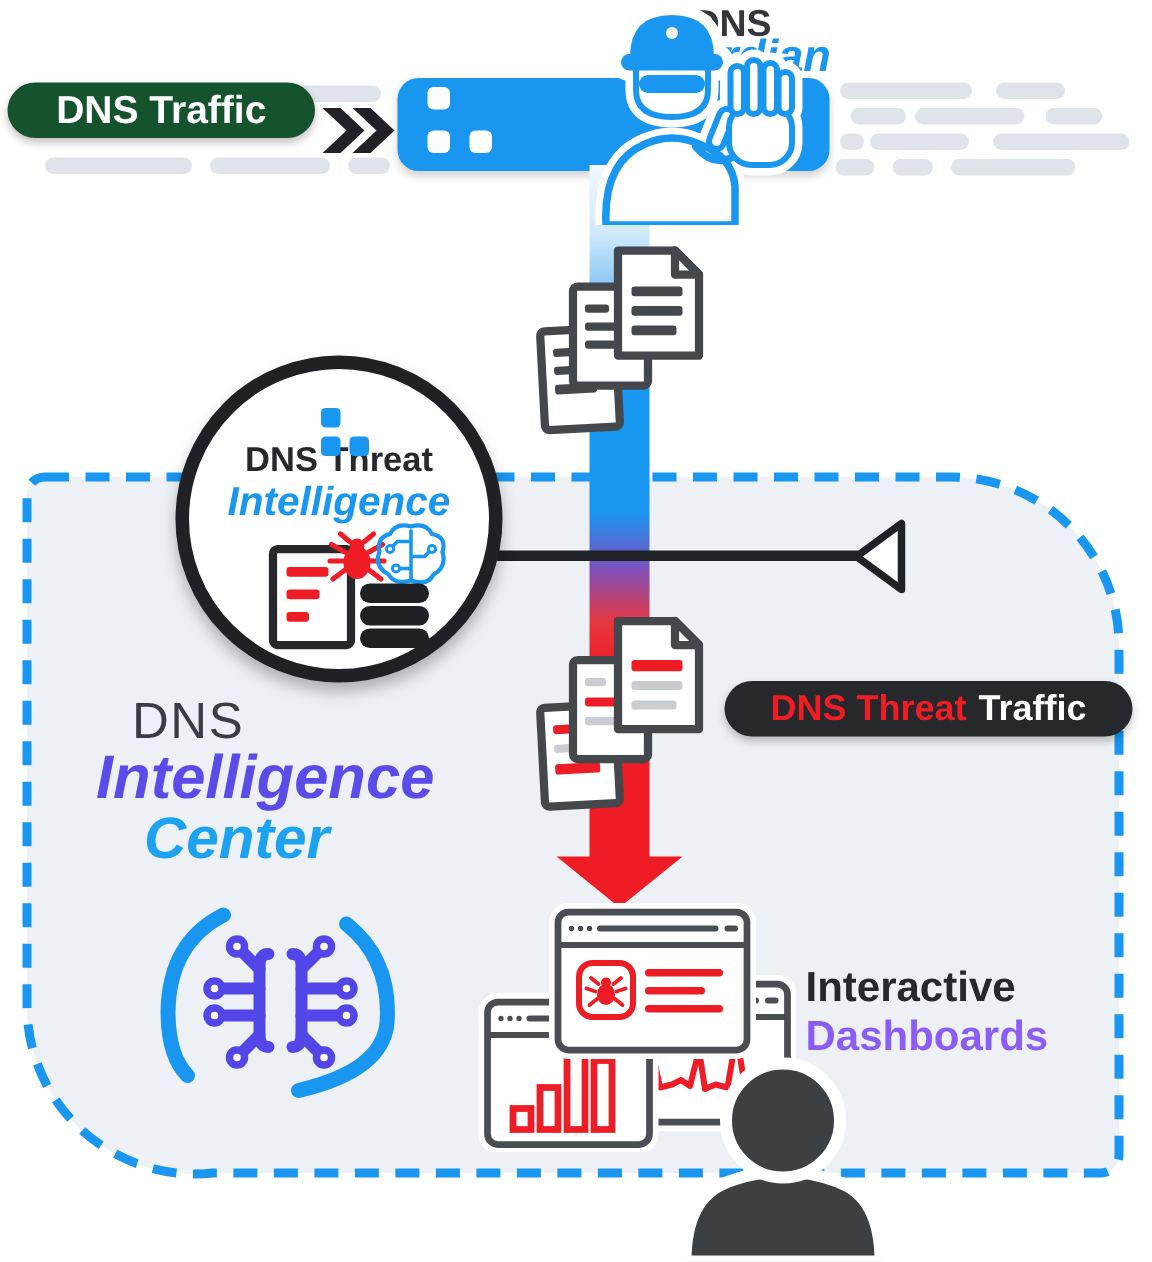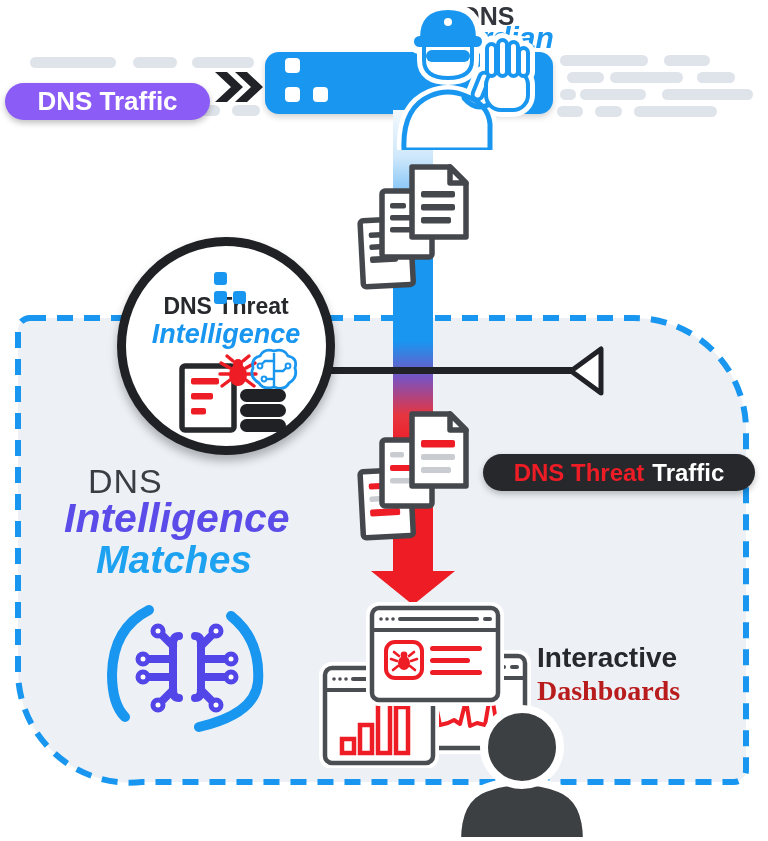--- a/index.html
+++ b/index.html
@@ -14,21 +14,21 @@
   
   .dash { position:absolute; height:11px; border-radius:6px; background:#dfe3ea; }
 
   
   .pill {
     position:absolute; background:#26282c; border-radius:19px;
     display:flex; align-items:center; justify-content:center;
     color:#fff; font-weight:bold; box-shadow:0 3px 6px rgba(0,0,0,.25);
     z-index:6; white-space:nowrap;
   }
-  #traffic-pill  { left:5px;  top:83px;  width:205px; height:37px; font-size:26px; background:#8b5cf6;}
+  #traffic-pill  { left:5px;  top:55px;  width:205px; height:37px; font-size:26px; background:#14532d;}
   #stats-pill    { left:495px; top:196px; width:200px; height:37px; font-size:24px; }
   #matches-pill  { left:483px; top:454px; width:272px; height:37px; font-size:24px; }
   #matches-pill .red { color:#ee1c25; margin-right:8px; }
 
   
   #brand-top  { left:428px; top:2px;  width:120px; text-align:center; font-size:25px; font-weight:800; color:#33363c; z-index:2;}
   #brand-name { left:408px; top:21px; width:160px; text-align:center; font-size:30px; font-weight:800; font-style:italic; color:#1896f0; z-index:2;}
 
   
   #blue-bar { left:265px; top:52px; width:288px; height:62px; background:#1896f0; border-radius:14px; z-index:1; box-shadow:0 3px 6px rgba(0,0,0,.18);}
@@ -65,21 +65,21 @@
   #feed-head { left:568px; top:346px; z-index:2; }
 
   
   #dic-1 { left:88px; top:462px; font-size:34px; color:#3a3d44; letter-spacing:1px; z-index:2;}
   #dic-2 { left:64px; top:495px; font-size:41px; font-weight:800; font-style:italic; color:#5b4be8; z-index:2;}
   #dic-3 { left:96px; top:538px; font-size:39px; font-weight:800; font-style:italic; color:#1da2f2; z-index:2;}
 
   
   #idb { left:537px; top:641px; line-height:33px; font-size:28px; font-weight:800; z-index:3;}
   #idb .d1 { color:#26282c; }
-  #idb .d2 { color:#b91c1c;font-family:Liberation Serif, serif; }
+  #idb .d2 { color:#8b5cf6; }
 
   svg { display:block; }
 </style>
 </head>
 <body>
 
 <div id="stage">
 
   <div>
     <div class="dash" style="left:30px;top:57px;width:86px;"></div>
@@ -265,21 +265,21 @@
     </g>
   </svg>
 
   <div class="pill" id="matches-pill">
     <span class="red">DNS Threat</span>
     <span>Traffic</span>
   </div>
 
   <div class="abs" id="dic-1">DNS</div>
   <div class="abs" id="dic-2">Intelligence</div>
-  <div class="abs" id="dic-3">Matches</div>
+  <div class="abs" id="dic-3">Center</div>
 
   <svg class="abs" style="left:103px;top:598px;z-index:2;" width="168" height="152" viewBox="0 0 168 152">
     <g stroke="#1896f0" stroke-width="10" fill="none" stroke-linecap="round">
       <path d="M 46 12 Q 10 30 9 76 Q 9 106 22 119"></path>
       <path d="M 128 18 Q 158 42 155 84 Q 152 116 96 129"></path>
     </g>
     <g stroke="#5246e8" stroke-width="8" fill="none" stroke-linecap="round" stroke-linejoin="round">
       <path d="M 76 38 Q 70 38 70 46 V 92 Q 70 100 76 100"></path>
       <path d="M 70 48 L 59 37"></path>
       <path d="M 70 61 H 46"></path>

